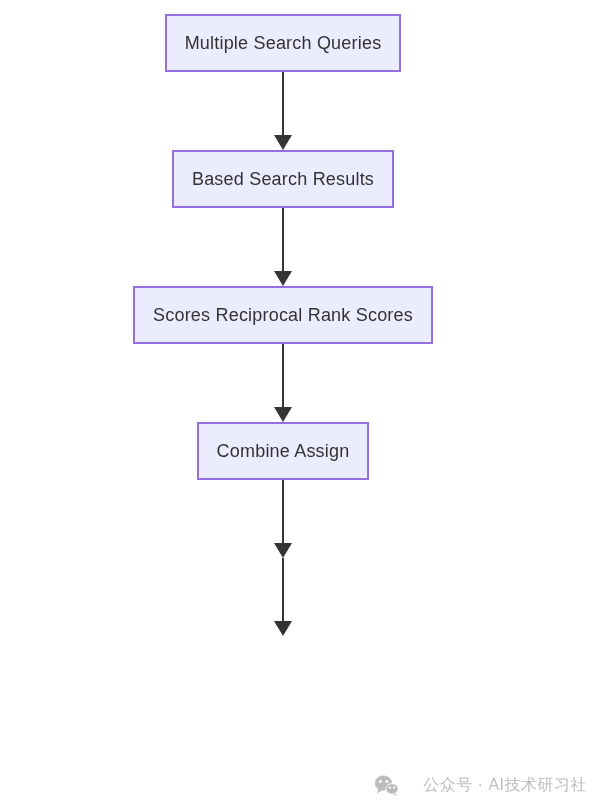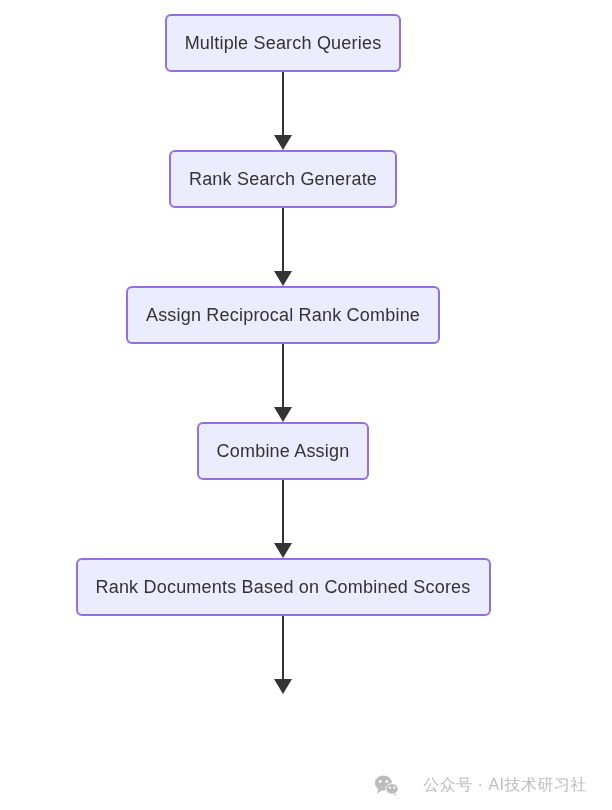--- a/index.html
+++ b/index.html
@@ -29,21 +29,21 @@
     padding-top: 14px;
   }
   .node {
     box-sizing: border-box;
     height: 58px;
     display: flex;
     align-items: center;
     justify-content: center;
     background: var(--node-fill, #ECECFF);
     border: 2px solid var(--node-border, #9370DB);
-    border-radius: 6px;
+    border-radius: 0;
     padding: 0 18px;
     white-space: nowrap;
   }
   .node span {
     font-size: 18px;
     color: var(--node-text, #333333);
     letter-spacing: 0.2px;
   }
   .arrow {
     display: flex;
@@ -88,42 +88,39 @@
 
   <div class="flow" id="flow">
       <div class="node">
         <span>Multiple Search Queries</span>
       </div>
       <div class="arrow">
         <div class="shaft"></div>
         <div class="head"></div>
       </div>
       <div class="node">
-        <span>Rank Search Generate</span>
+        <span>Based Search Results</span>
       </div>
       <div class="arrow">
         <div class="shaft"></div>
         <div class="head"></div>
       </div>
       <div class="node">
-        <span>Assign Reciprocal Rank Combine</span>
+        <span>Scores Reciprocal Rank Scores</span>
       </div>
       <div class="arrow">
         <div class="shaft"></div>
         <div class="head"></div>
       </div>
       <div class="node">
         <span>Combine Assign</span>
       </div>
       <div class="arrow">
         <div class="shaft"></div>
         <div class="head"></div>
-      </div>
-      <div class="node">
-        <span>Rank Documents Based on Combined Scores</span>
       </div>
       <div class="arrow">
         <div class="shaft"></div>
         <div class="head"></div>
       </div>
     </div>
 
   <div class="watermark">
     <span class="wm-icon">
       <svg width="25" height="21" viewBox="0 0 40 34" aria-hidden="true">

